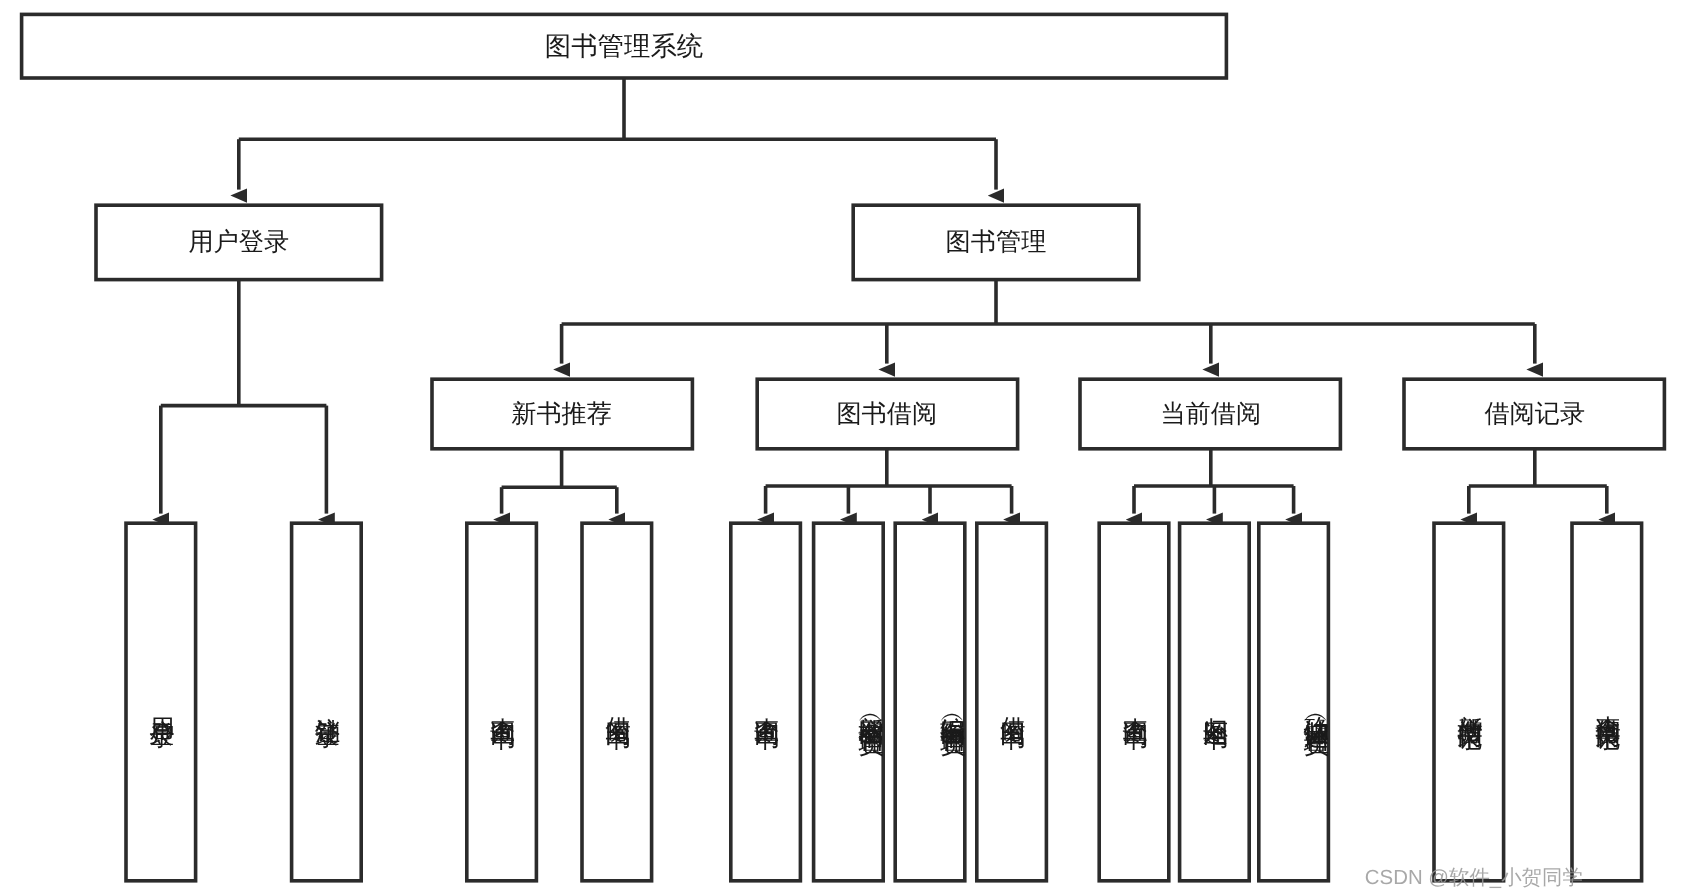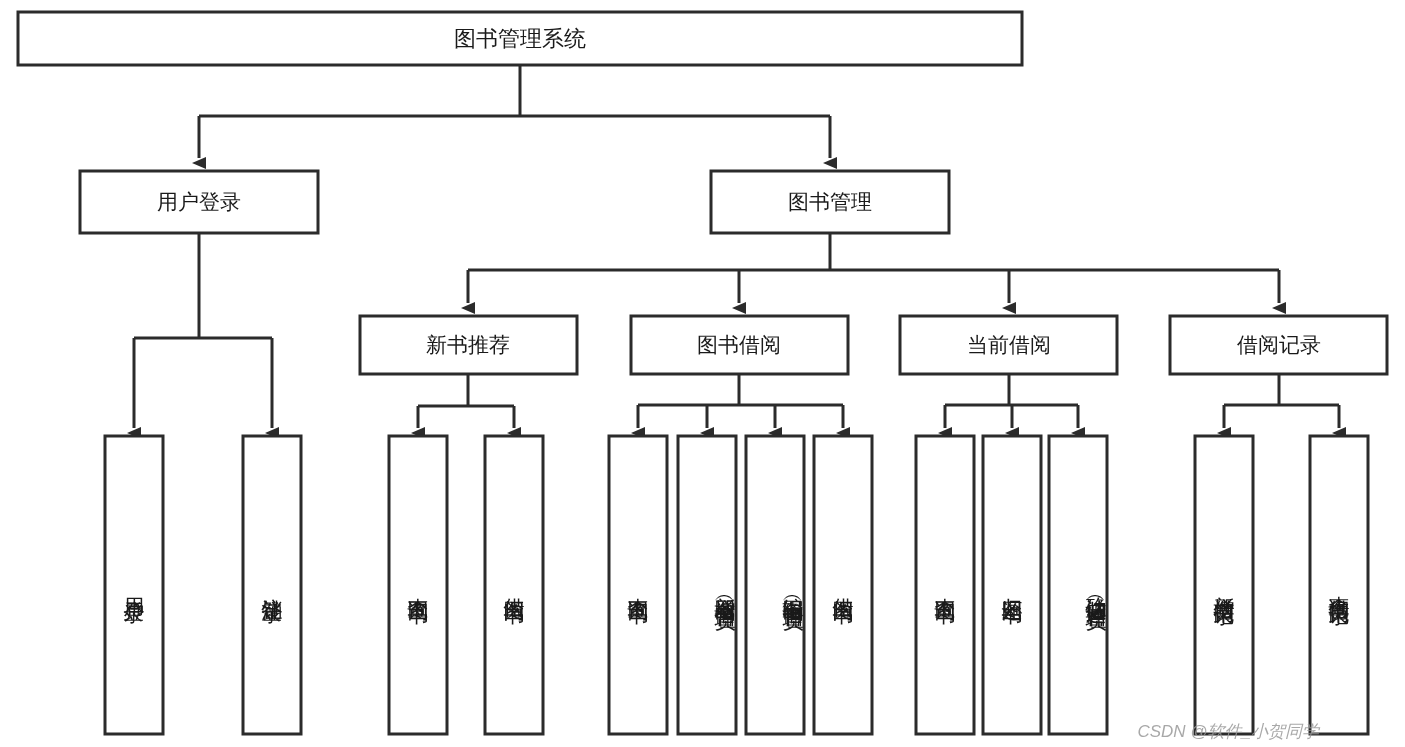--- a/index.html
+++ b/index.html
@@ -35,21 +35,20 @@
     pointer-events:none;
   }
   .watermark{
     position:absolute;
     right:8px;bottom:4px;
     font-family:"Liberation Sans","DejaVu Sans",sans-serif;
     font-size:17px;
     color:#9a9a9a;
     opacity:.85;
     white-space:nowrap;
-    font-style:italic;
   }
 </style>
 </head>
 <body>
 
 <div id="diagram-root">
 
   <svg id="tree" viewBox="0 0 1405 747">
     <defs>
       <marker id="ah" markerWidth="12" markerHeight="14" refX="1" refY="7" orient="auto" markerUnits="userSpaceOnUse">

